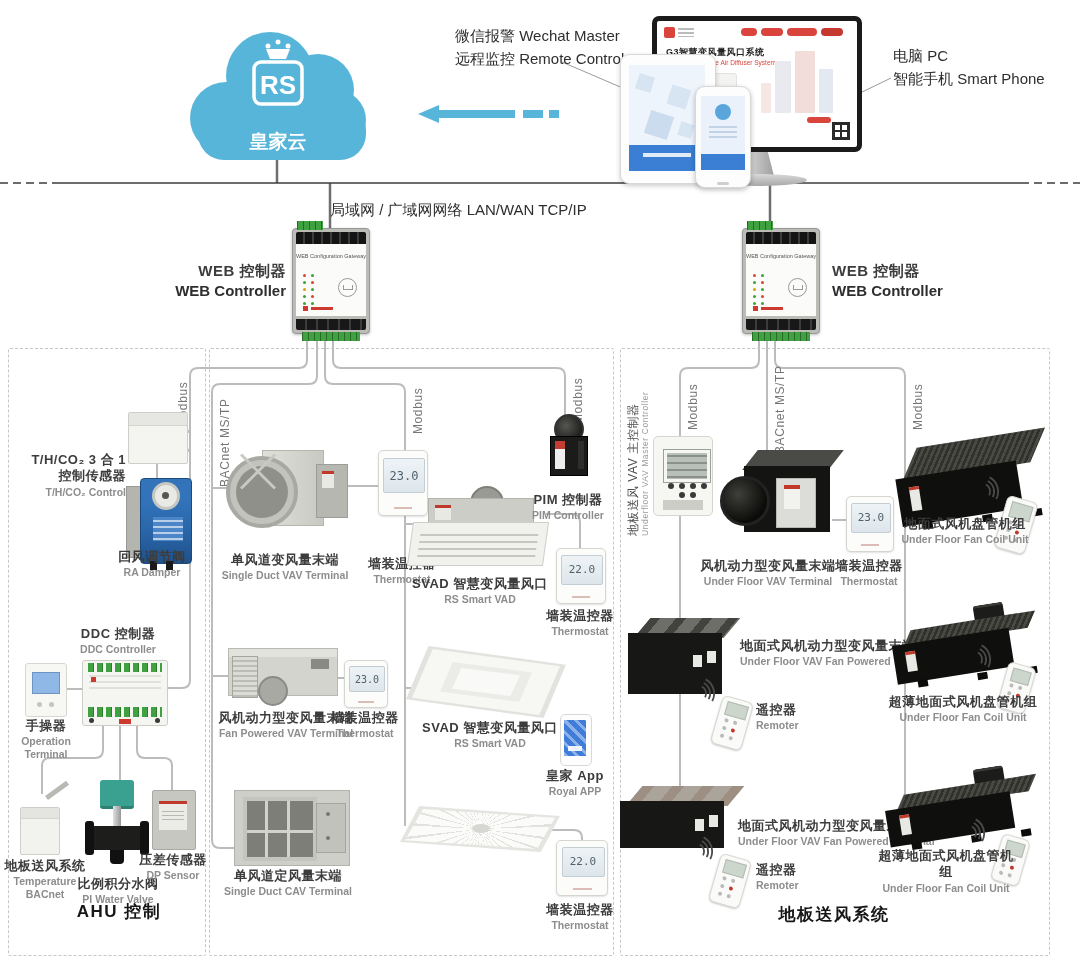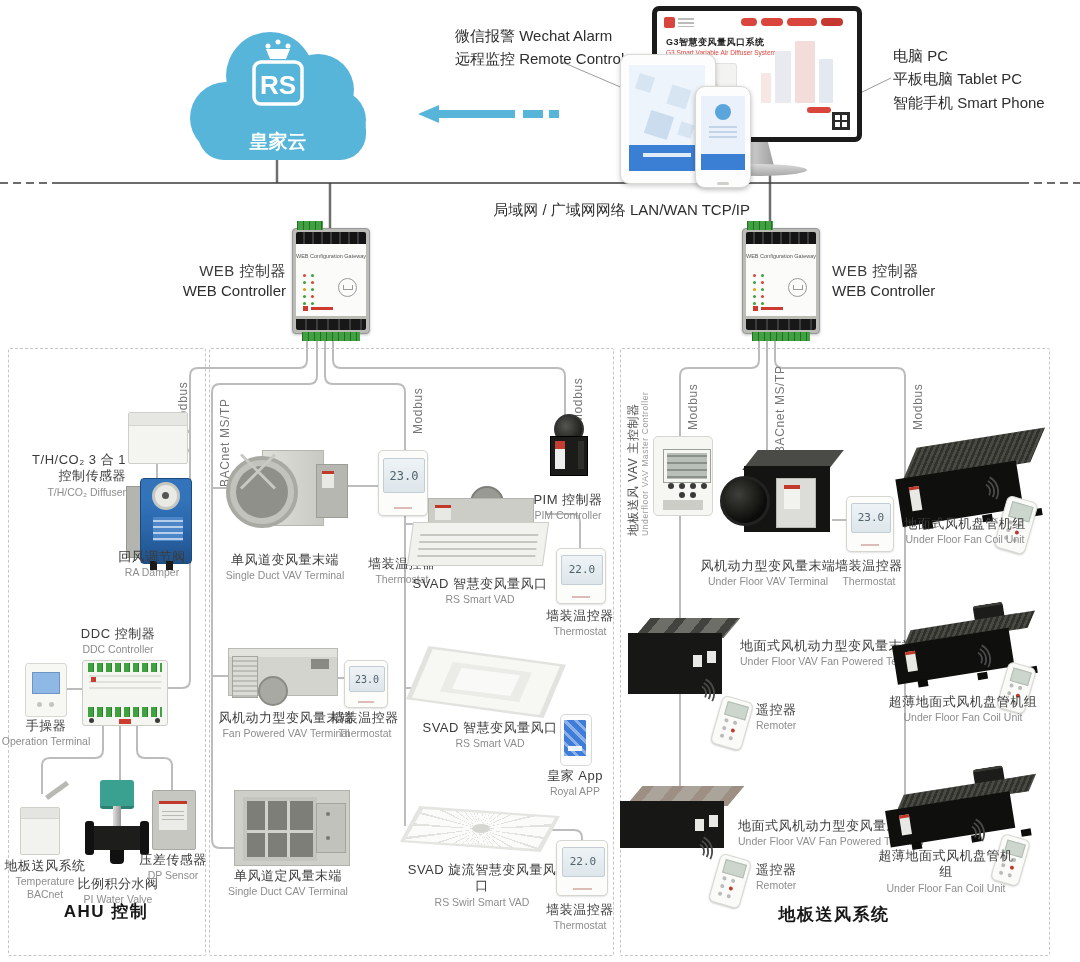--- a/index.html
+++ b/index.html
@@ -1,36 +1,36 @@
 <!DOCTYPE html>
 <html><head>
 <meta charset="utf-8">
 <style>
   html,body{margin:0;padding:0;background:#fff;}
   .canvas{position:relative;width:1080px;height:962px;background:#fff;overflow:hidden;
           font-family:"Liberation Sans","DejaVu Sans",sans-serif;color:#333;}
   .abs{position:absolute;}
   svg.layer{position:absolute;left:0;top:0;pointer-events:none;}
   
-  .dev-label{position:absolute;text-align:center;line-height:1.25;}
+  .dev-label{position:absolute;text-align:center;line-height:1.25;font-weight:bold;}
   .dev-label .zh{font-size:13px;color:#3c3c3c;letter-spacing:.5px;}
   .dev-label .en{font-size:10.5px;color:#8d8d8d;margin-top:1px;}
   .dev-label.left{text-align:left;}
   .dev-label.right{text-align:right;}
   .box-title{position:absolute;text-align:center;font-size:17px;font-weight:bold;color:#161616;letter-spacing:1.5px;}
   .vlabel{position:absolute;transform:rotate(-90deg);transform-origin:0 0;font-size:12px;color:#767676;
           letter-spacing:.6px;white-space:nowrap;line-height:1.2;}
   .vlabel .zh{font-size:12px;color:#4c4c4c;}
   .vlabel .en{font-size:8.5px;color:#9a9a9a;}
   .toplabel{position:absolute;font-size:15px;color:#2e2e2e;line-height:1.55;}
   .dashed-box{position:absolute;border:1px dashed #c6c6c3;border-radius:2px;}
   
   .cloud{left:178px;top:16px;width:200px;height:160px;}
   
-  .monitor{left:652px;top:6px;width:210px;height:172px;z-index:3;}
+  .monitor{left:652px;top:16px;width:210px;height:172px;z-index:3;}
   .mon-frame{position:absolute;left:0;top:0;width:210px;height:136px;background:#1b1b1b;border-radius:7px;padding:0;}
   .mon-screen{position:absolute;left:5px;top:5px;width:200px;height:126px;background:#fff;border-radius:2px;overflow:hidden;}
   .mon-logo{position:absolute;left:7px;top:6px;width:11px;height:11px;background:#d9453c;border-radius:2px;}
   .mon-logolines{position:absolute;left:21px;top:7px;width:16px;height:9px;
      background:repeating-linear-gradient(180deg,#bbb 0 2px,transparent 2px 4px);}
   .pill{position:absolute;top:7px;height:8px;border-radius:4px;background:#d9453c;}
   .mon-zh{position:absolute;left:9px;top:25px;font-size:9px;font-weight:bold;color:#222;letter-spacing:.5px;}
   .mon-en{position:absolute;left:9px;top:38px;font-size:6.5px;color:#d9453c;}
   .mon-prod{position:absolute;left:12px;top:52px;width:66px;height:46px;background:#f3f3f1;border:1px solid #e2e2e0;border-radius:3px;}
   .mon-prod::after{content:"";position:absolute;left:18px;top:8px;width:30px;height:30px;border-radius:50%;
@@ -277,21 +277,21 @@
         <circle cx="100" cy="26" r="2.5" fill="#fff"></circle>
         <circle cx="110" cy="30" r="2.5" fill="#fff"></circle>
       <polygon points="88,33 112,33 108,43 92,43" fill="#fff"></polygon>
       <rect x="76" y="46" width="48" height="42" rx="7" fill="none" stroke="#fff" stroke-width="3.5"></rect>
       <text x="100" y="78" text-anchor="middle" font-size="26" font-weight="bold" fill="#fff" font-family="Liberation Sans, sans-serif">RS</text>
     </g>
     <text x="100" y="132" text-anchor="middle" font-size="19" font-weight="bold" fill="#fff" font-family="Liberation Sans, sans-serif">皇家云</text>
   </svg>
 
   <div class="toplabel" style="left:455px;top:24px;width:210px;">
-    <div>微信报警 Wechat Alarm</div>
+    <div>微信报警 Wechat Master</div>
     <div>远程监控 Remote Control</div>
   </div>
 
   <svg class="abs" style="left:415px;top:103px;" width="150" height="22">
     <polygon points="3,11 24,2 24,7 100,7 100,15 24,15 24,20" fill="#58b5da"></polygon>
     <rect x="108" y="7" width="20" height="8" fill="#58b5da"></rect>
     <rect x="134" y="7" width="10" height="8" fill="#58b5da"></rect>
   </svg>
 
   <div class="abs monitor">
@@ -333,25 +333,24 @@
     <div class="ph-scr">
       <div class="ph-logo"></div>
       <div class="ph-lines"></div>
       <div class="ph-band"></div>
     </div>
     <div class="ph-home"></div>
   </div>
 
   <div class="toplabel" style="left:893px;top:44px;width:180px;">
     <div>电脑 PC</div>
-    <div>平板电脑 Tablet PC</div>
     <div>智能手机 Smart Phone</div>
   </div>
 
-  <div class="toplabel" style="left:330px;top:198px;width:420px;text-align:right;">局域网 / 广域网网络 LAN/WAN TCP/IP</div>
+  <div class="toplabel" style="left:330px;top:198px;width:420px;text-align:left;">局域网 / 广域网网络 LAN/WAN TCP/IP</div>
 
   <div class="gw" style="left:292px;top:228px;">
     <div class="gw-topconn"></div>
     <div class="gw-header"></div>
     <div class="gw-face">
       <div class="gw-title">WEB Configuration Gateway</div>
       <div class="gw-leds"></div>
       <div class="gw-cert"></div>
       <div class="gw-brand"></div>
     </div>
@@ -389,21 +388,21 @@
   <div class="vlabel" style="left:411px;top:434px;">Modbus</div>
   <div class="vlabel" style="left:571px;top:424px;">Modbus</div>
   <div class="vlabel" style="left:686px;top:430px;">Modbus</div>
   <div class="vlabel" style="left:773px;top:454px;">BACnet MS/TP</div>
   <div class="vlabel" style="left:911px;top:430px;">Modbus</div>
 
   <div class="abs th-sensor"></div>
   <div class="dev-label right" style="left:30px;top:404px;width:96px;margin-top:48px;">
     <div class="zh">T/H/CO₂ 3 合 1</div>
     <div class="zh">控制传感器</div>
-    <div class="en">T/H/CO₂ Diffuser</div>
+    <div class="en">T/H/CO₂ Control</div>
   </div>
 
   <div class="abs damper">
     <div class="dm-plate"></div>
     <div class="dm-body"></div>
     <div class="dm-shaft"></div>
     <div class="dm-label"></div>
   </div>
   <div class="dev-label" style="left:102px;top:549px;width:100px;">
     <div class="zh">回风调节阀</div>
@@ -447,21 +446,21 @@
     <div class="zh">比例积分水阀</div>
     <div class="en">PI Water Valve</div>
   </div>
 
   <div class="abs dpsensor"></div>
   <div class="dev-label" style="left:130px;top:852px;width:86px;">
     <div class="zh">压差传感器</div>
     <div class="en">DP Sensor</div>
   </div>
 
-  <div class="box-title" style="left:8px;top:900px;width:196px;">AHU 控制</div>
+  <div class="box-title" style="left:8px;top:900px;width:196px;padding-left:13px;">AHU 控制</div>
 
   <div class="abs vavterm">
     <div class="vt-body"></div>
     <div class="vt-ctrl"></div>
     <div class="vt-ring"></div>
     <div class="vt-vanes"></div>
   </div>
   <div class="dev-label" style="left:212px;top:552px;width:146px;">
     <div class="zh">单风道变风量末端</div>
     <div class="en">Single Duct VAV Terminal</div>
@@ -549,24 +548,20 @@
   <div class="dev-label" style="left:538px;top:768px;width:74px;">
     <div class="zh">皇家 App</div>
     <div class="en">Royal APP</div>
   </div>
 
   <div class="abs swirl">
     <div class="abs swirl-outer"></div>
     <div class="abs swirl-inner"></div>
     <div class="abs swirl-hub"></div>
   </div>
-  <div class="dev-label" style="left:404px;top:862px;width:156px;">
-    <div class="zh">SVAD 旋流智慧变风量风口</div>
-    <div class="en">RS Swirl Smart VAD</div>
-  </div>
 
   <div class="tstat" style="left:556px;top:840px;width:50px;height:54px;">
     <div class="scr" style="font-size:11px;">22.0</div>
     <div class="brandline"></div>
   </div>
   <div class="dev-label" style="left:540px;top:902px;width:80px;">
     <div class="zh">墙装温控器</div>
     <div class="en">Thermostat</div>
   </div>
 

